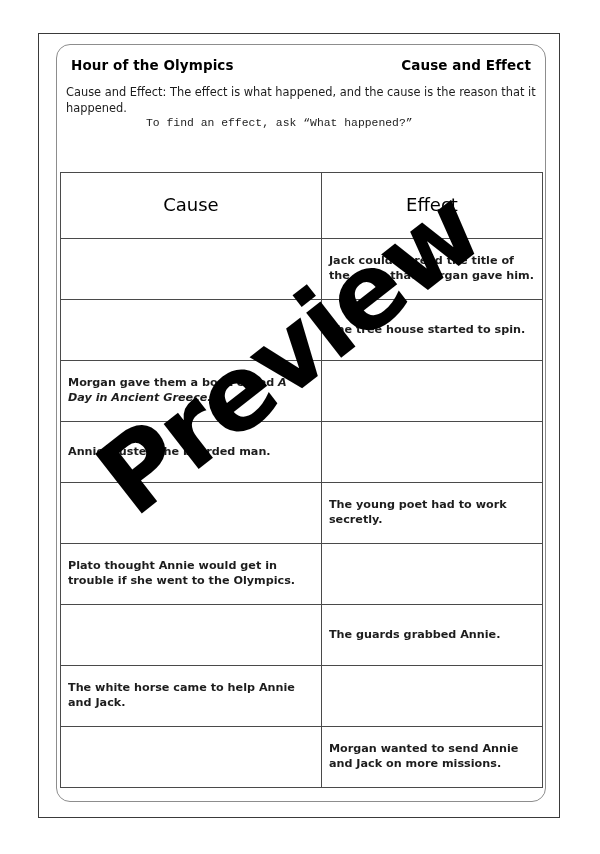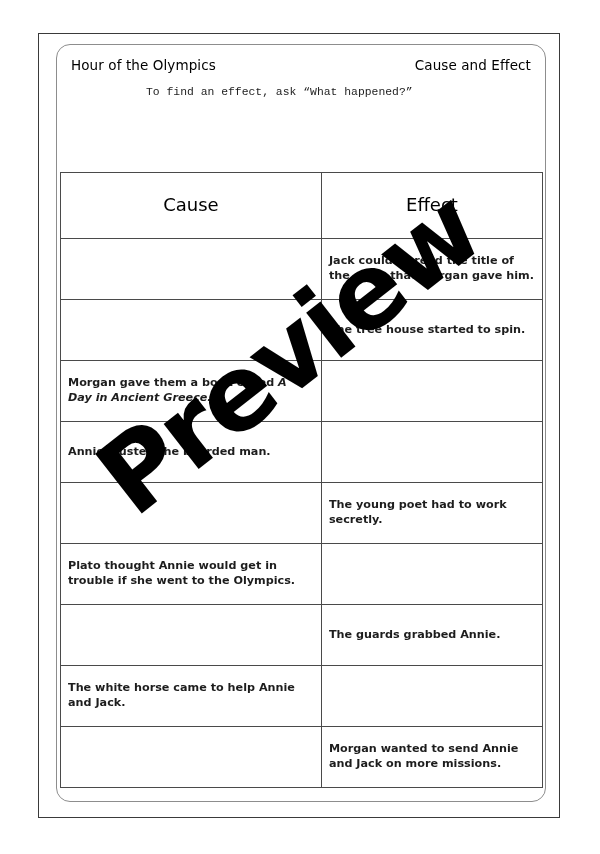--- a/index.html
+++ b/index.html
@@ -57,21 +57,21 @@
     height: 30px;
     box-sizing: border-box;
     padding: 0 14px;
     display: flex;
     align-items: center;
     justify-content: space-between;
   }
   .sheet-title,
   .sheet-skill {
     font-size: 13.5px;
-    font-weight: normal;
+    font-weight: bold;
     letter-spacing: 0.1px;
     white-space: nowrap;
     color: #000;
   }
 
   
   .instructions {
     position: absolute;
     left: 66px;
     top: 85px;
@@ -149,20 +149,21 @@
 
   <div class="outer-frame"></div>
   <div class="sheet-card"></div>
 
   <div class="sheet-header">
     <span class="sheet-title">Hour of the Olympics</span>
     <span class="sheet-skill">Cause and Effect</span>
   </div>
 
   <div class="instructions">
+    <div>Cause and Effect: The effect is what happened, and the cause is the reason that it happened.</div>
     <div class="instr-line-indent">To find an effect, ask “What happened?”</div>
   </div>
 
   <table class="cause-effect-table">
     <thead>
       <tr>
         <th class="col-cause">Cause</th>
         <th class="col-effect">Effect</th>
       </tr>
     </thead>

